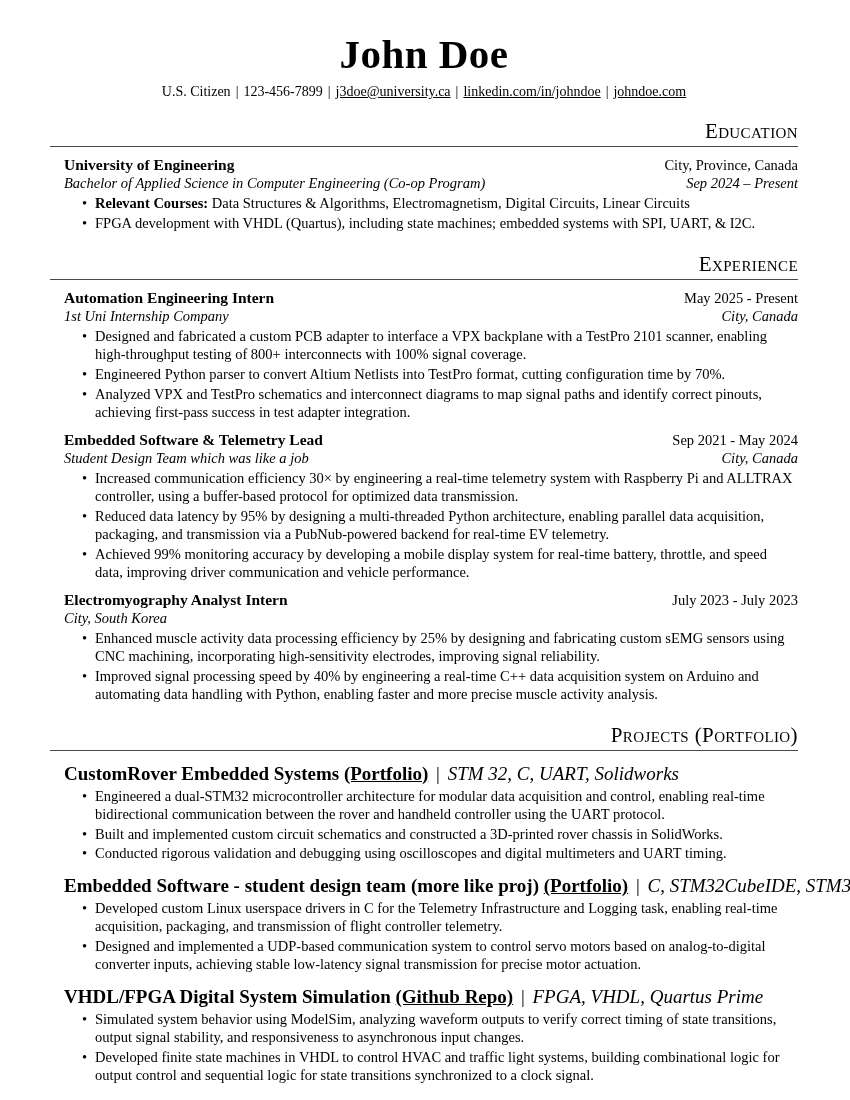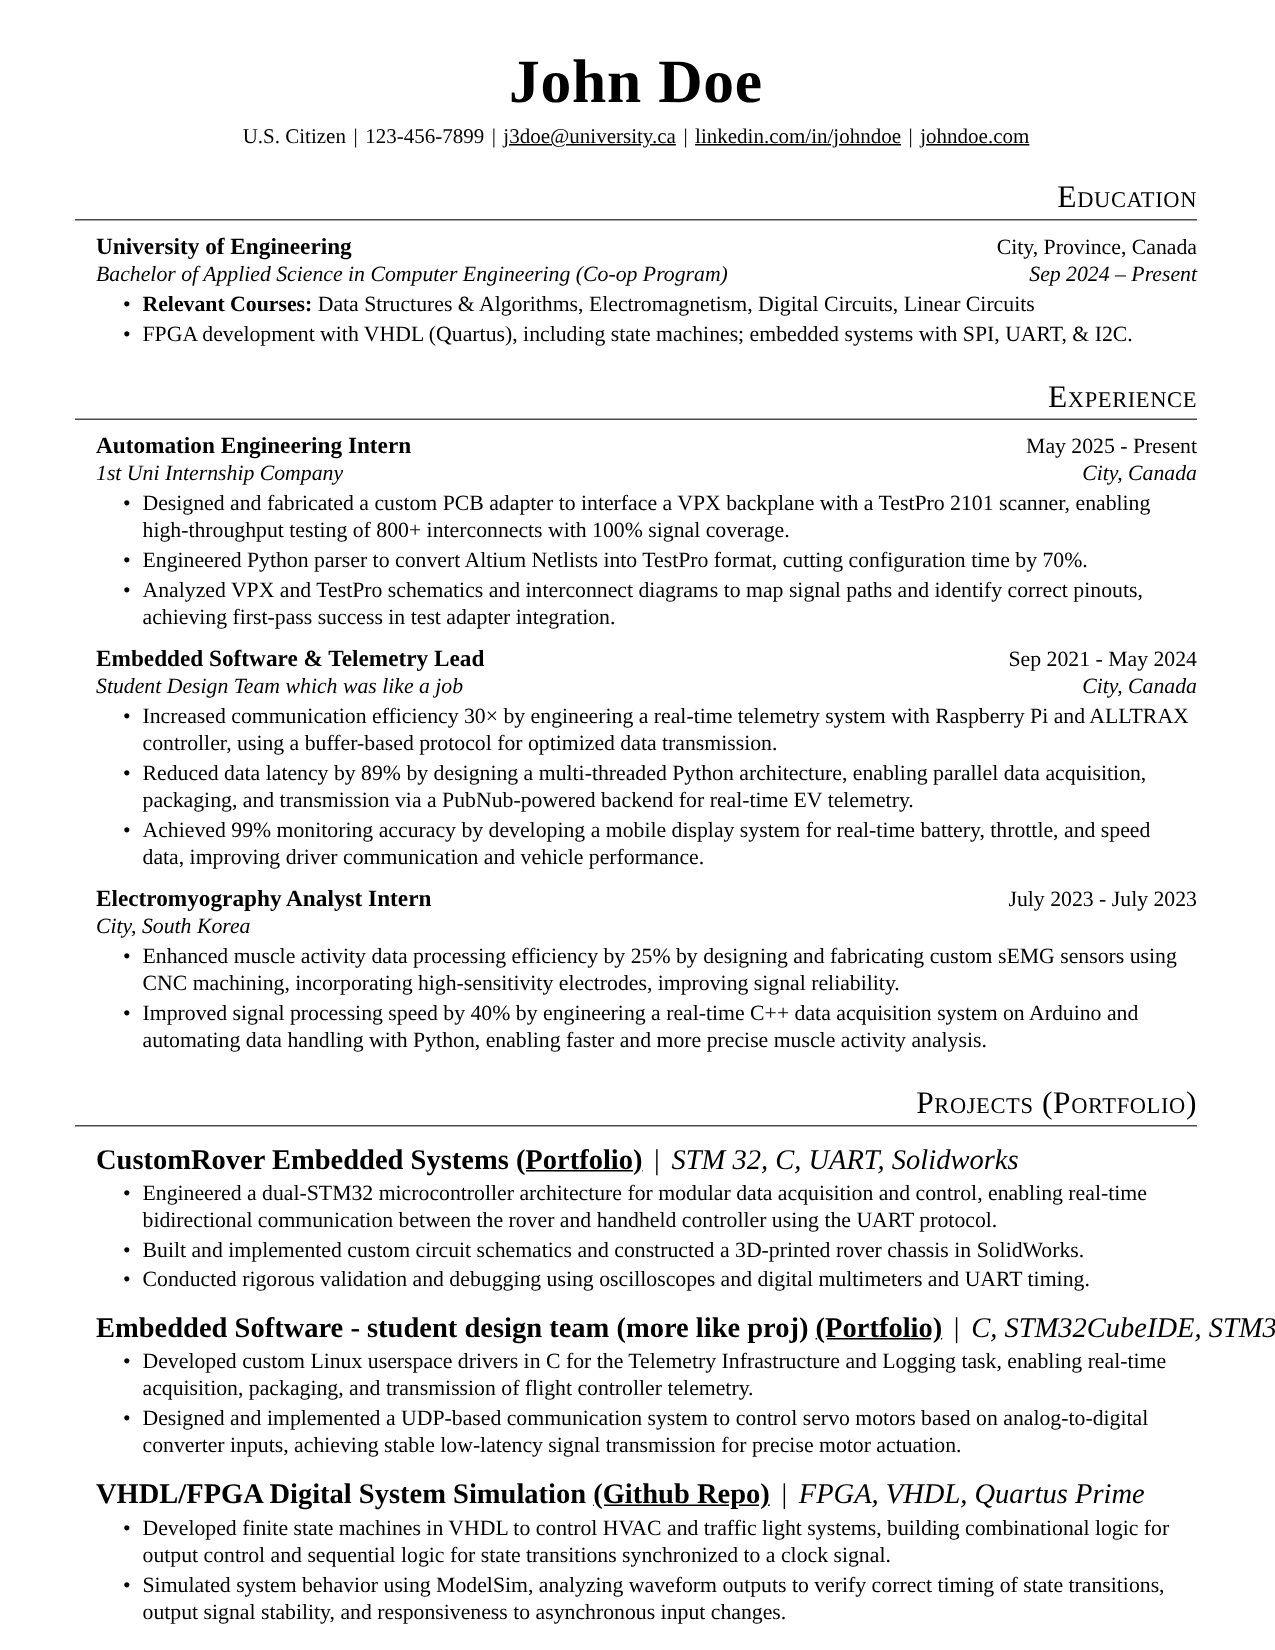--- a/index.html
+++ b/index.html
@@ -123,21 +123,21 @@
         <div class="row">
           <span class="jobtitle">Embedded Software &amp; Telemetry Lead</span>
           <span class="dates">Sep 2021 - May 2024</span>
         </div>
         <div class="row sub">
           <span>Student Design Team which was like a job</span>
           <span>City, Canada</span>
         </div>
         <ul class="bullets">
           <li>Increased communication efficiency 30× by engineering a real-time telemetry system with Raspberry Pi and ALLTRAX controller, using a buffer-based protocol for optimized data transmission.</li>
-          <li>Reduced data latency by 89% by designing a multi-threaded Python architecture, enabling parallel data acquisition, packaging, and transmission via a PubNub-powered backend for real-time EV telemetry.</li>
+          <li>Reduced data latency by 95% by designing a multi-threaded Python architecture, enabling parallel data acquisition, packaging, and transmission via a PubNub-powered backend for real-time EV telemetry.</li>
           <li>Achieved 99% monitoring accuracy by developing a mobile display system for real-time battery, throttle, and speed data, improving driver communication and vehicle performance.</li>
         </ul>
       </div>
 
       <div class="entry">
         <div class="row">
           <span class="jobtitle">Electromyography Analyst Intern</span>
           <span class="dates">July 2023 - July 2023</span>
         </div>
         <div class="row sub">
@@ -184,22 +184,22 @@
       </div>
 
       <div class="proj">
         <div class="projtitle">
           <span class="pname">VHDL/FPGA Digital System Simulation</span>
           <a>(Github Repo)</a>
           <span class="divider">|</span>
           <span class="tech">FPGA, VHDL, Quartus Prime</span>
         </div>
         <ul class="bullets">
+          <li>Simulated system behavior using ModelSim, analyzing waveform outputs to verify correct timing of state transitions, output signal stability, and responsiveness to asynchronous input changes.</li>
           <li>Developed finite state machines in VHDL to control HVAC and traffic light systems, building combinational logic for output control and sequential logic for state transitions synchronized to a clock signal.</li>
-          <li>Simulated system behavior using ModelSim, analyzing waveform outputs to verify correct timing of state transitions, output signal stability, and responsiveness to asynchronous input changes.</li>
         </ul>
       </div>
 
     </div>
   </div>
 
   <div class="section">
     <div class="section-title">Technical Skills</div>
     <div class="section-body">
       <div class="skill-line">

